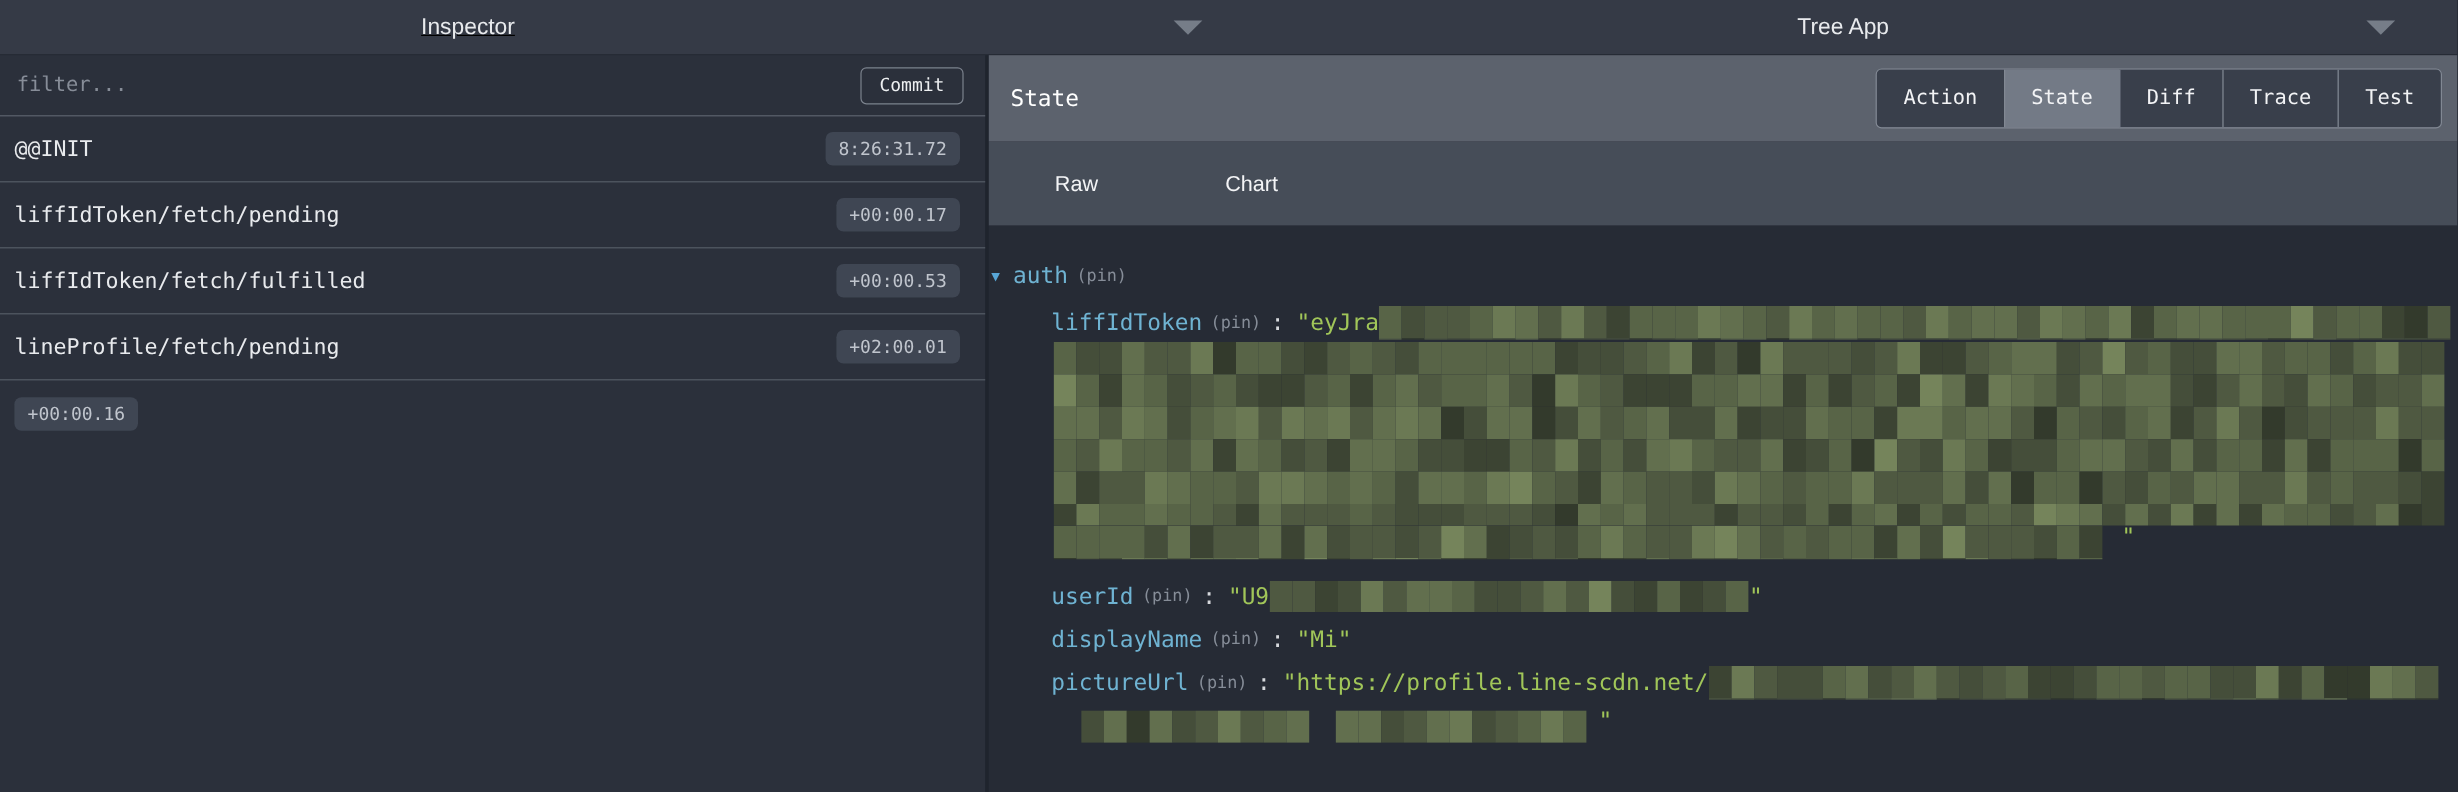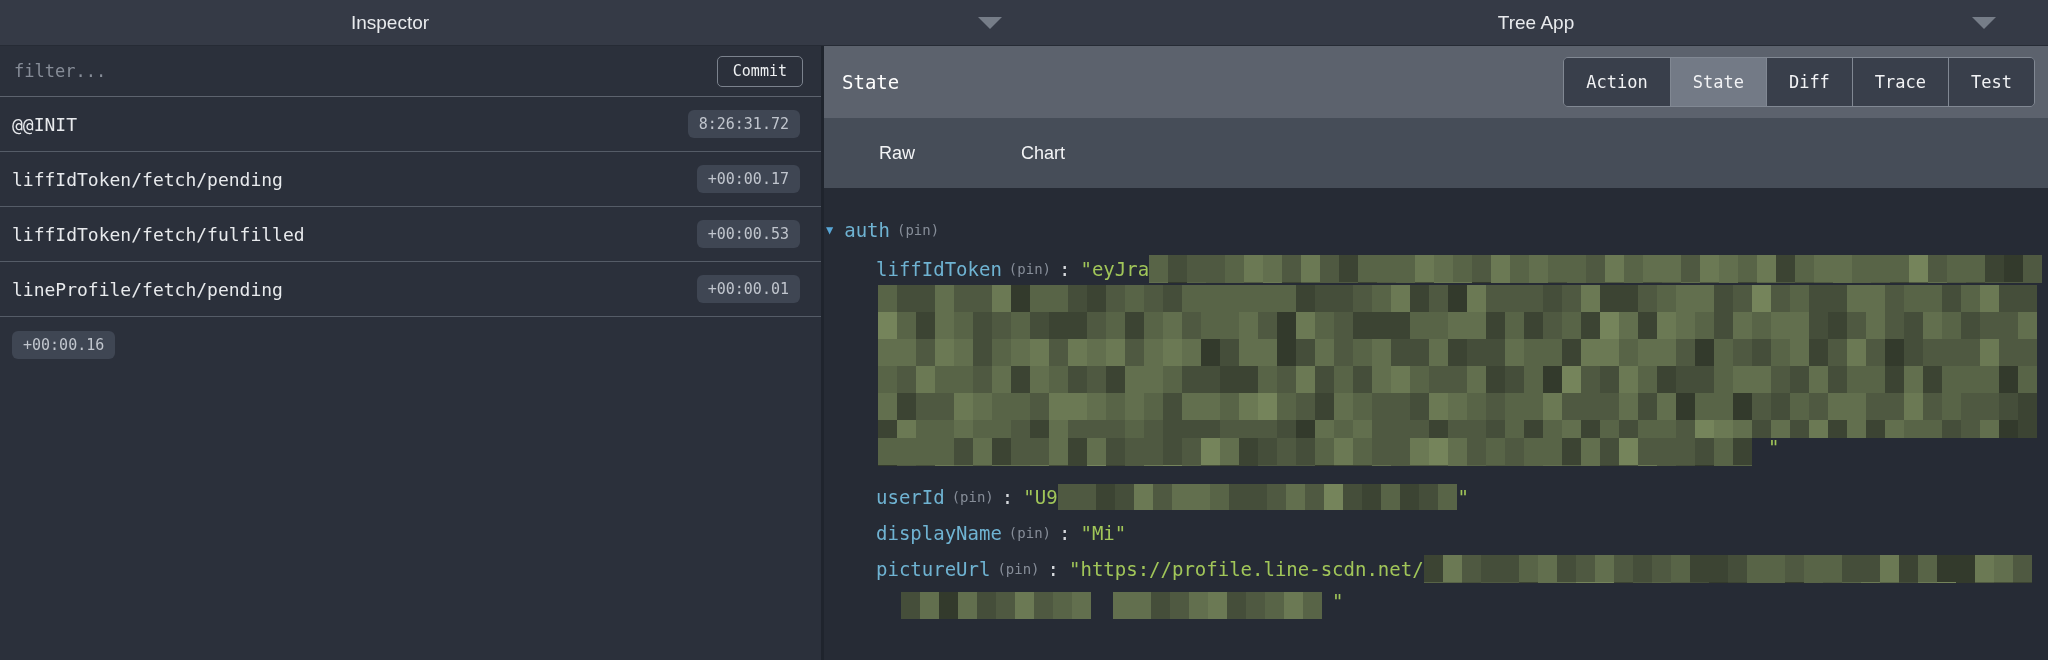--- a/index.html
+++ b/index.html
@@ -67,21 +67,21 @@
   .m-fill{flex:1;height:28px;align-self:center;}
   .m-inline{width:400px;height:26px;}
   .quote-abs{position:absolute;font-size:19px;color:#a1c659;}
 </style>
 </head>
 <body>
 
 <div id="app">
 
   <div class="topbar">
-    <div class="tb-half" style="left:0;width:780px;">
+    <div class="tb-half" style="left:0;width:780px;text-decoration:underline;">
       <span class="tb-title">Inspector</span>
     </div>
     <span class="chev" style="left:978px;"></span>
     <div class="tb-half" style="left:1024px;width:1024px;">
       <span class="tb-title">Tree App</span>
     </div>
     <span class="chev" style="left:1972px;"></span>
   </div>
 
   <div class="left-panel">
@@ -97,21 +97,21 @@
     <div class="action-row">
       <span class="action-label">liffIdToken/fetch/pending</span>
       <span class="time-badge">+00:00.17</span>
     </div>
     <div class="action-row">
       <span class="action-label">liffIdToken/fetch/fulfilled</span>
       <span class="time-badge">+00:00.53</span>
     </div>
     <div class="action-row">
       <span class="action-label">lineProfile/fetch/pending</span>
-      <span class="time-badge">+00:00.01</span>
+      <span class="time-badge">+02:00.01</span>
     </div>
     <div class="action-row">
       <span class="time-badge">+00:00.16</span>
     </div>
   </div>
 
   <div class="right-panel">
     <div class="state-header">
       <span class="state-title">State</span>
       <div class="mode-group">

